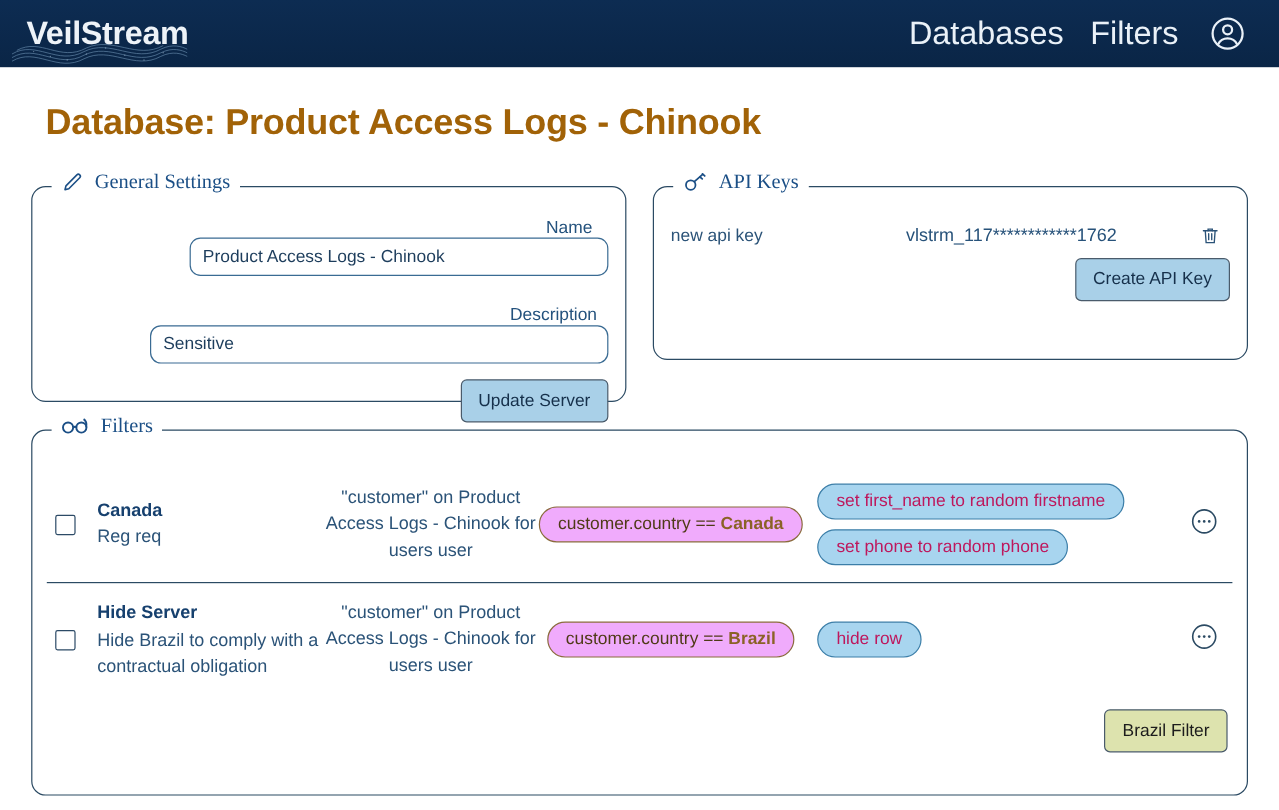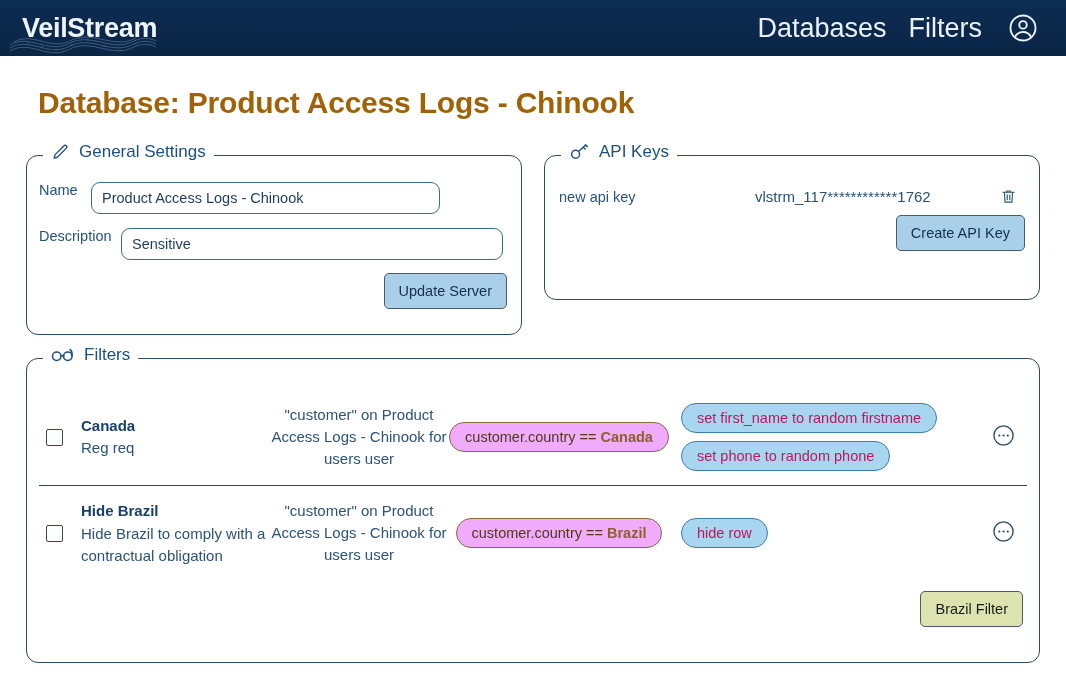--- a/index.html
+++ b/index.html
@@ -66,26 +66,27 @@
     top: -14px;
     left: 16px;
     background: #fff;
     padding: 0 8px;
     display: flex;
     align-items: center;
     gap: 9px;
     color: #1b4f86;
     font-size: 17px;
     white-space: nowrap;
+    font-family: Liberation Serif, serif;
   }
   .legend-icon { display: flex; align-items: center; }
 
   
   #general-settings { left: 26px; top: 155px; width: 496px; height: 180px; }
-  .field-row { display: flex; align-items: flex-start; margin: 0 0 0 0; }
+  .field-row { display: flex; align-items: flex-end; margin: 0 0 0 0; flex-direction: column; }
   .field-label { color: #24527d; font-size: 14.5px; white-space: nowrap; }
   .field-input {
     border: 1.4px solid #3a6b93;
     border-radius: 9px;
     font-family: "Liberation Sans", sans-serif;
     font-size: 14.5px;
     color: #1d3d5c;
     padding: 7px 10px;
     outline: none;
     background: #fff;
@@ -209,21 +210,21 @@
       </svg>
     </span>
     <span>General Settings</span>
   </div>
 
   <div style="padding:26px 14px 0 12px;">
     <div class="field-row">
       <span class="field-label" style="width:52px;">Name</span>
       <input class="field-input" style="width: 349px;" value="Product Access Logs - Chinook">
     </div>
-    <div class="field-row" style="margin-top:14px;">
+    <div class="field-row" style="margin-top:25px;">
       <span class="field-label" style="width:82px;">Description</span>
       <input class="field-input" style="width: 382px;" value="Sensitive">
     </div>
     <div style="display:flex;justify-content:flex-end;margin-top:13px;padding-right:0px;">
       <button class="btn btn-blue">Update Server</button>
     </div>
   </div>
 </div>
 
 <div class="panel" id="api-keys">
@@ -301,21 +302,21 @@
       </div>
     </div>
 
     <div class="filter-divider"></div>
 
     <div class="filter-row">
       <div class="cell-check">
         <div class="checkbox"></div>
       </div>
       <div class="cell-name">
-        <div class="filter-name">Hide Brazil</div>
+        <div class="filter-name">Hide Server</div>
         <div class="filter-desc">Hide Brazil to comply with a contractual obligation</div>
       </div>
       <div class="cell-target">"customer" on Product Access Logs - Chinook for users user</div>
       <div class="cell-cond">
         <span class="pill pill-cond"><span>customer.country == </span><b>Brazil</b></span>
       </div>
       <div class="cell-actions">
         <span class="pill pill-action">hide row</span>
       </div>
       <div class="cell-menu">

